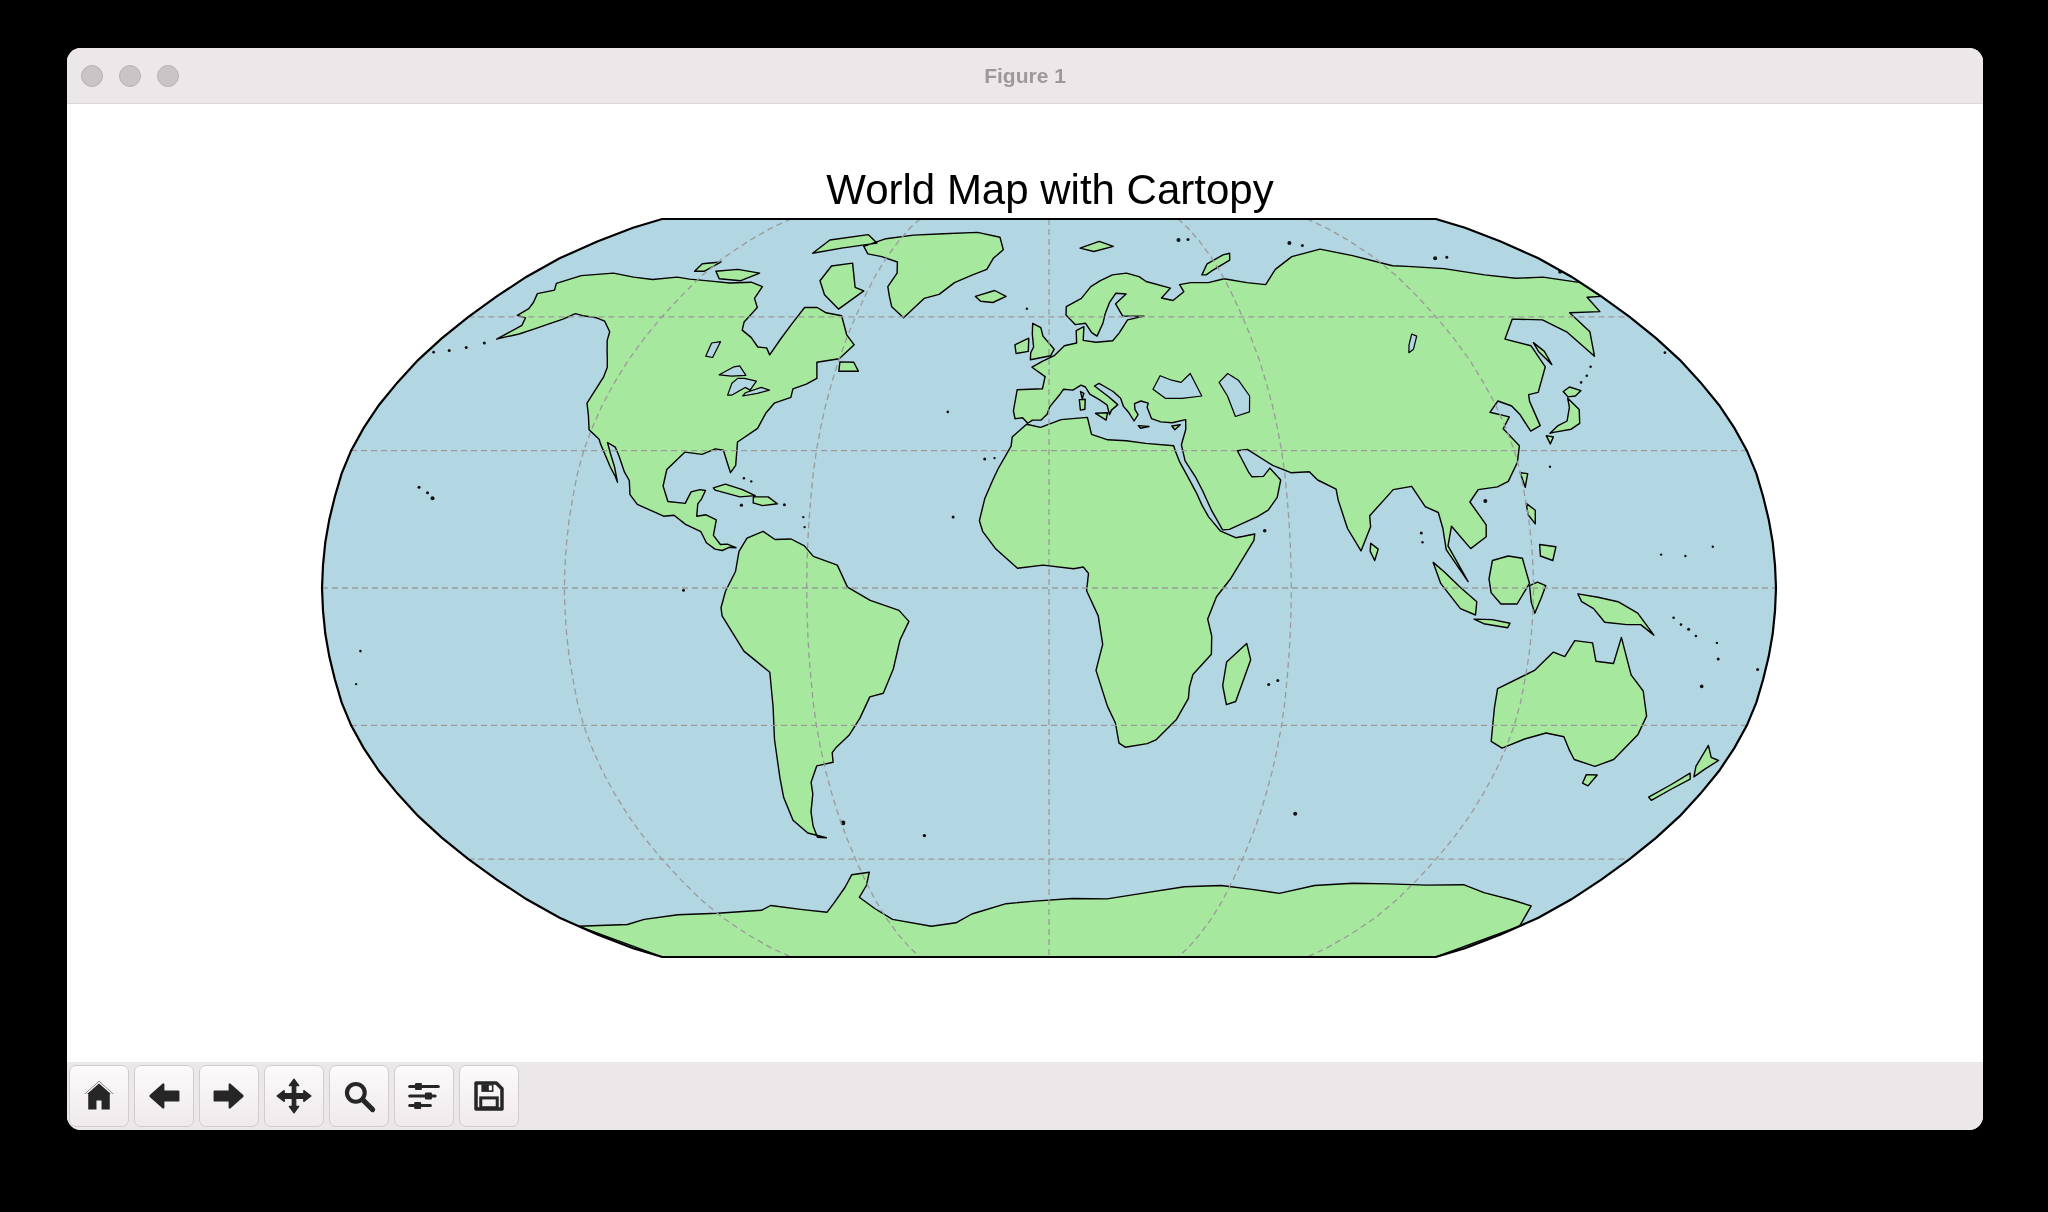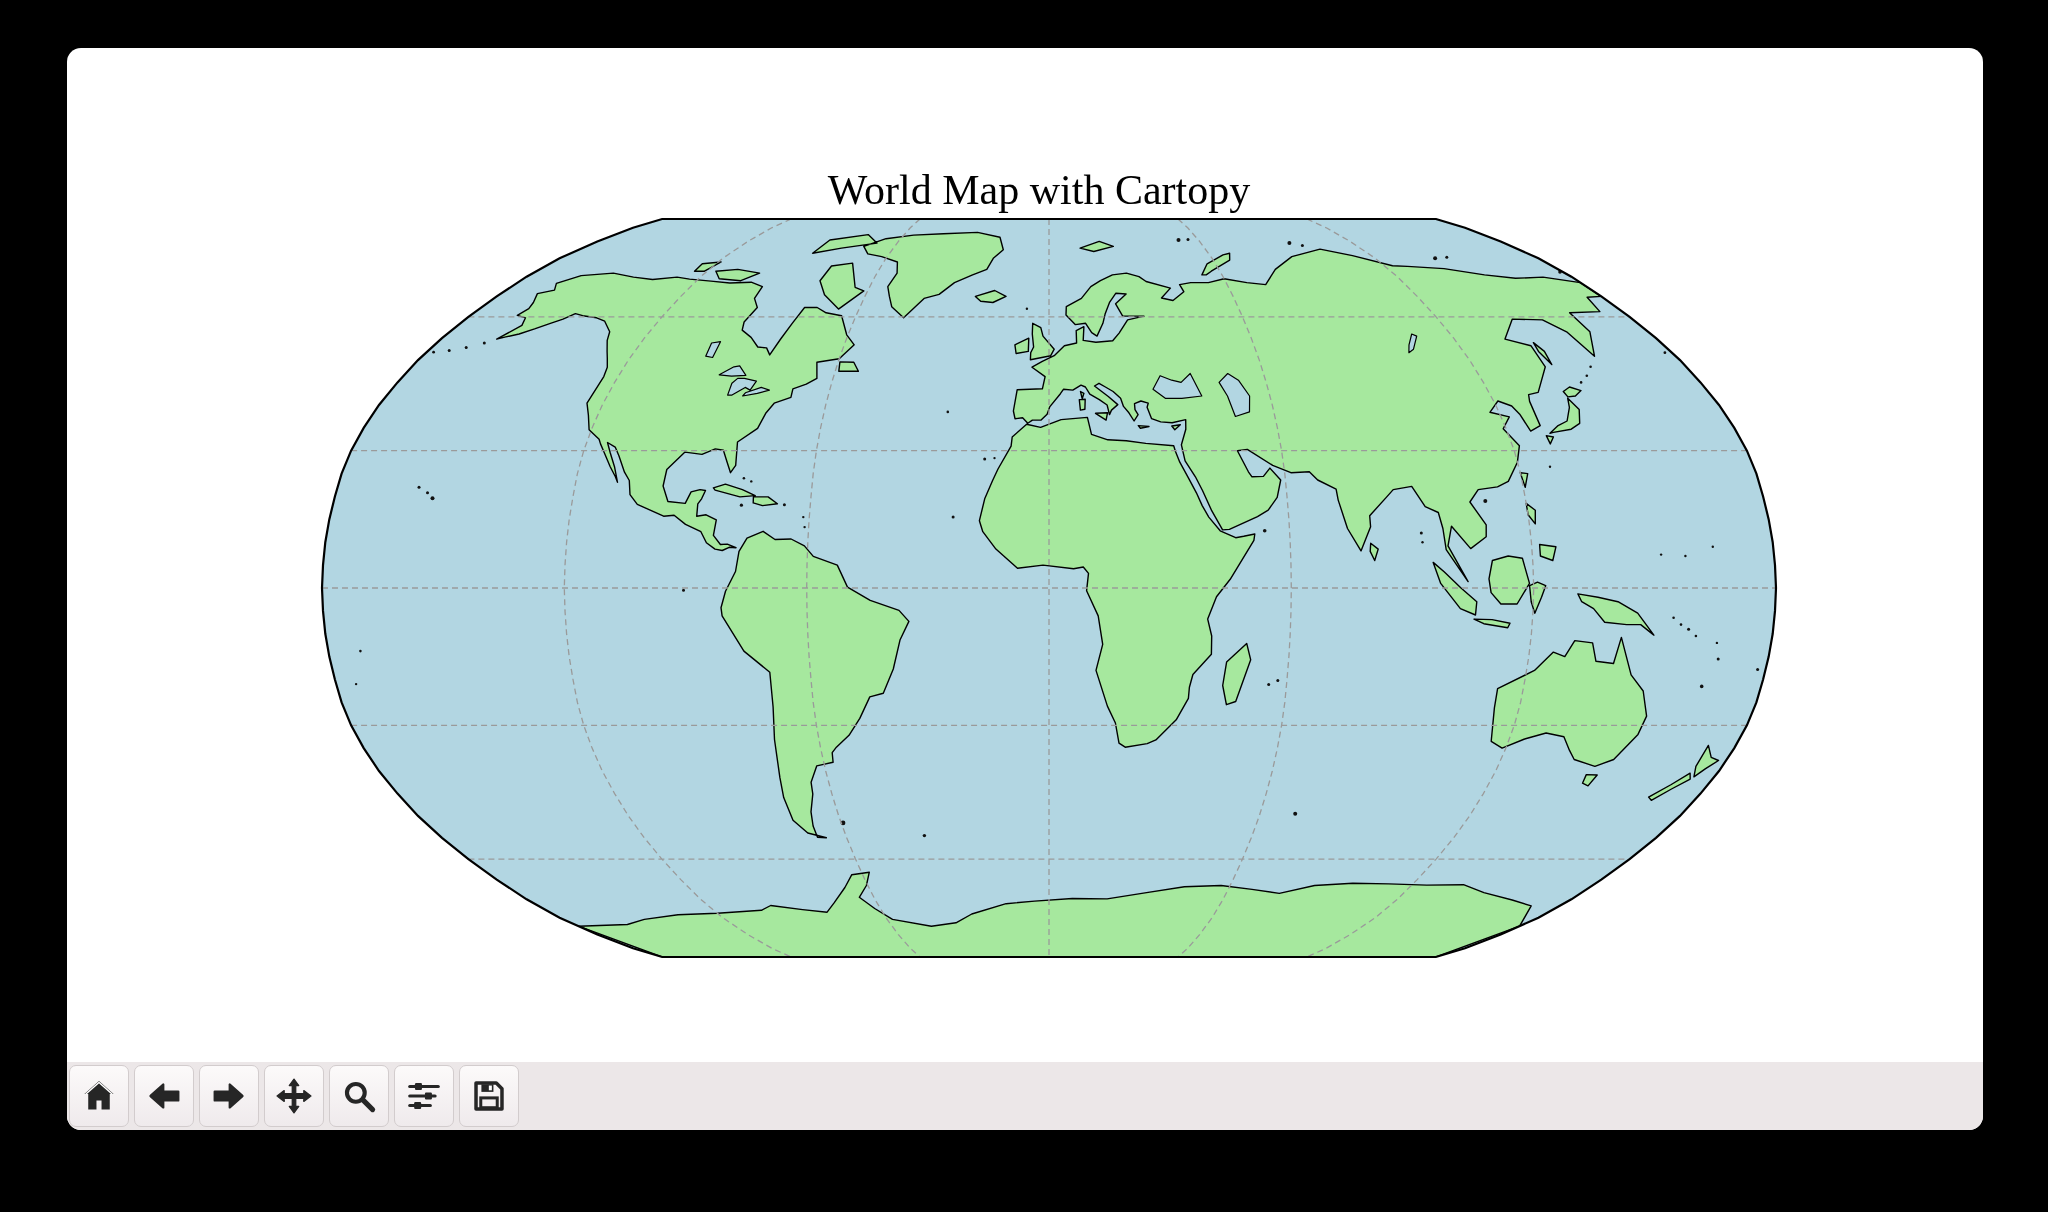--- a/index.html
+++ b/index.html
@@ -8,36 +8,42 @@
   .window{position:absolute;left:67px;top:48px;width:1916px;height:1082px;background:#fff;
           border-radius:14px;overflow:hidden;box-shadow:0 8px 40px rgba(0,0,0,.6);}
   .titlebar{position:absolute;left:0;top:0;width:100%;height:55px;background:#ece7e8;
             border-bottom:1px solid #dcd7d8;}
   .tl{position:absolute;top:17px;width:22px;height:22px;border-radius:50%;
       background:#c9c5c7;border:1px solid #b7b3b5;box-sizing:border-box;}
   .tl.c1{left:14px}.tl.c2{left:52px}.tl.c3{left:90px}
   .win-title{width:100%;text-align:center;line-height:55px;font-size:21px;font-weight:bold;
              color:#9d999b;}
   .canvas{position:absolute;left:0;top:56px;width:1916px;height:958px;background:#fff;}
-  .plot-title{position:absolute;left:243px;top:62px;width:1458px;text-align:center;
-              font-family:Liberation Serif, serif;font-size:42px;color:#000;}
+  .plot-title{position:absolute;left:254px;top:62px;width:1458px;text-align:center;
+              font-family:Liberation Sans, sans-serif;font-size:42px;color:#000;}
   .map-wrap{position:absolute;left:253px;top:113px;width:1458px;height:742px;}
   .toolbar{position:absolute;left:0;bottom:0;width:100%;height:68px;background:#ece7e8;}
   .tb-btn{position:absolute;top:3px;width:60px;height:62px;border-radius:7px;
           background:linear-gradient(#fcfafa,#efeaec);border:1px solid #d2cccd;
           box-sizing:border-box;display:flex;align-items:center;justify-content:center;
           padding:0;cursor:pointer;}
   .tb-btn svg{width:38px;height:38px;}
 </style>
 </head>
 <body>
 
 <div class="screen">
   <div class="window">
 
+    <div class="titlebar">
+      <span class="tl c1"></span>
+      <span class="tl c2"></span>
+      <span class="tl c3"></span>
+      <div class="win-title">Figure 1</div>
+    </div>
 
     <div class="canvas">
       <div class="plot-title">World Map with Cartopy</div>
       <div class="map-wrap">
         <svg id="world-svg" width="1458" height="742" viewBox="0 0 1458 742">
             <defs>
               <clipPath id="cp">
                 <path d="M1115.9,2.0L1145.0,10.8L1180.7,24.4L1218.4,41.3L1251.4,59.7L1281.3,79.4L1309.6,99.9L1336.0,121.2L1360.0,143.1L1380.5,165.4L1399.0,188.0L1414.3,210.9L1426.9,233.7L1436.4,256.6L1443.1,279.5L1448.7,302.4L1452.7,325.2L1455.0,348.1L1456.0,371.0L1455.0,393.9L1452.7,416.8L1448.7,439.6L1443.1,462.5L1436.4,485.4L1426.9,508.3L1414.3,531.1L1399.0,554.0L1380.5,576.6L1360.0,598.9L1336.0,620.8L1309.6,642.1L1281.3,662.6L1251.4,682.3L1218.4,700.7L1180.7,717.6L1145.0,731.2L1115.9,740.0L342.1,740.0L313.0,731.2L277.3,717.6L239.6,700.7L206.6,682.3L176.7,662.6L148.4,642.1L122.0,620.8L98.0,598.9L77.5,576.6L59.0,554.0L43.7,531.1L31.1,508.3L21.6,485.4L14.9,462.5L9.3,439.6L5.3,416.8L3.0,393.9L2.0,371.0L3.0,348.1L5.3,325.2L9.3,302.4L14.9,279.5L21.6,256.6L31.1,233.7L43.7,210.9L59.0,188.0L77.5,165.4L98.0,143.1L122.0,121.2L148.4,99.9L176.7,79.4L206.6,59.7L239.6,41.3L277.3,24.4L313.0,10.8L342.1,2.0Z"></path>
               </clipPath>
             </defs>

